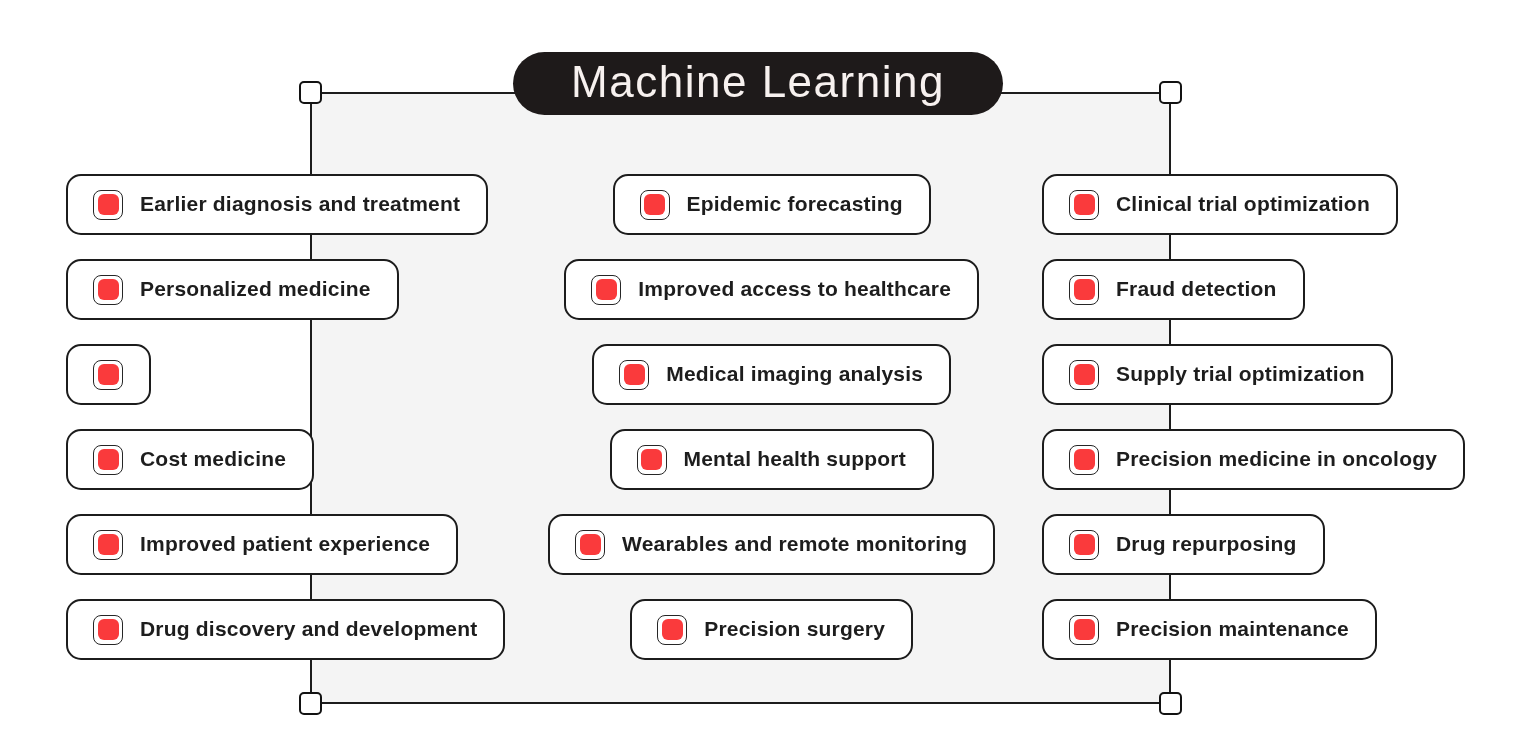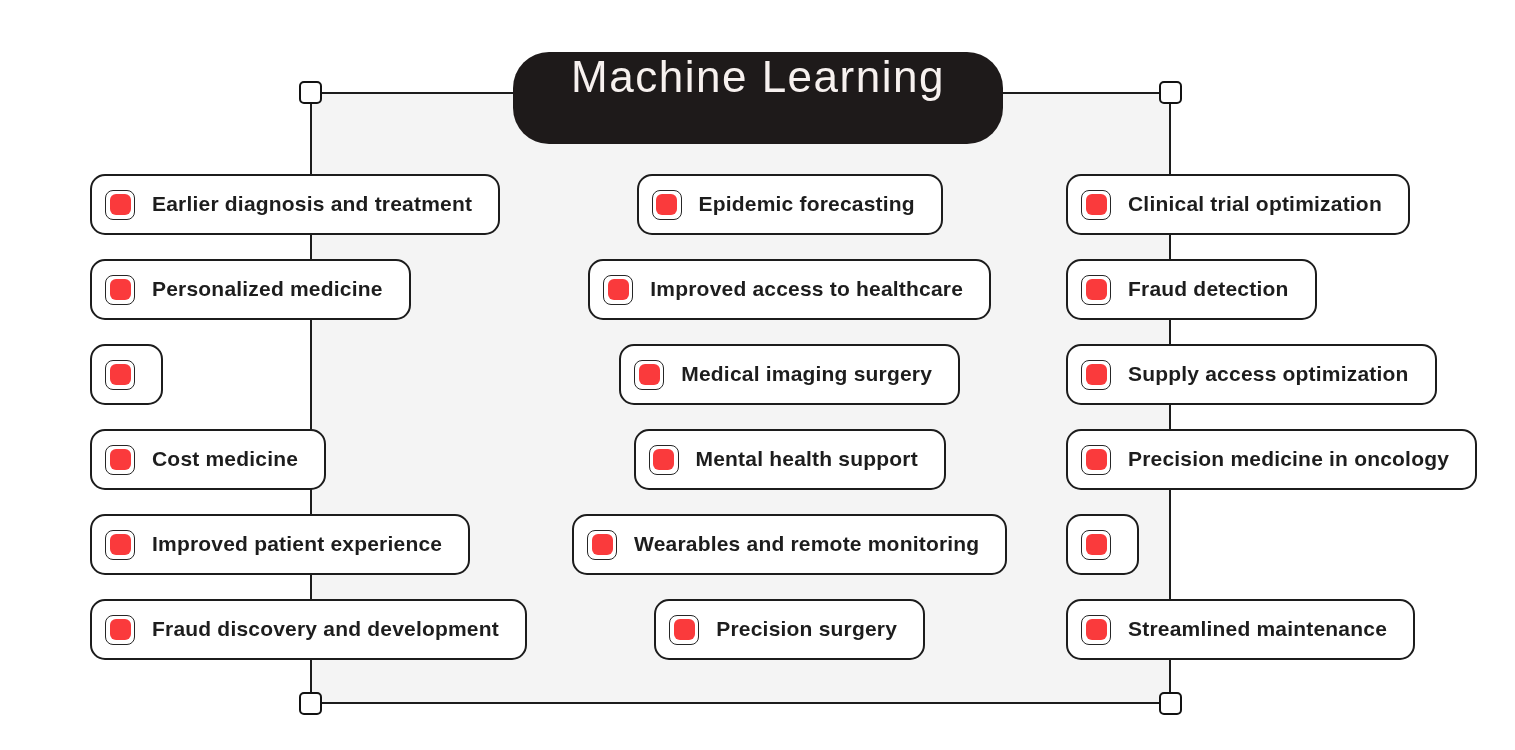--- a/index.html
+++ b/index.html
@@ -42,25 +42,26 @@
   .handle.tr { left: 1159px; top: 81px; }
   .handle.bl { left: 299px; top: 692px; }
   .handle.br { left: 1159px; top: 692px; }
 
   
   .title-pill {
     position: absolute;
     left: 513px;
     top: 52px;
     width: 490px;
-    height: 92px;
+    height: 63px;
     box-sizing: border-box;
     background: var(--pill_bg, #1E1A1A);
     border-radius: 36px;
     display: flex;
+    align-items: center;
     justify-content: center;
     z-index: 4;
   }
   .title-pill span {
     color: var(--pill_text, #F7F1EF);
     font-size: 44px;
     font-weight: 500;
     letter-spacing: 1.5px;
     white-space: nowrap;
     padding-bottom: 3px;
@@ -81,23 +82,22 @@
   .col.c3 { left: 1042px; text-align: right; }
 
   .item {
     height: 61px;
     box-sizing: border-box;
     background: #ffffff;
     border: 2px solid var(--stroke, #1C1C1C);
     border-radius: 15px;
     display: inline-flex;
     align-items: center;
-    padding: 0 26px 0 13px;
+    padding: 0 26px 0 25px;
     white-space: nowrap;
-    margin-left: 24px;
   }
   .item .label {
     color: #1D1D1D;
     font-size: 21px;
     font-weight: 600;
     letter-spacing: 0.2px;
     margin-left: 17px;
     padding-bottom: 2px;
   }
 
@@ -161,42 +161,42 @@
   <div class="item">
     <span class="chk">
         <span class="fill"></span>
       </span>
     <span class="label">Improved patient experience</span>
   </div>
   <div class="item">
     <span class="chk">
         <span class="fill"></span>
       </span>
-    <span class="label">Fraud discovery and development</span>
+    <span class="label">Drug discovery and development</span>
   </div>
 </div>
 
 <div class="col c2">
   <div class="item">
     <span class="chk">
         <span class="fill"></span>
       </span>
     <span class="label">Epidemic forecasting</span>
   </div>
   <div class="item">
     <span class="chk">
         <span class="fill"></span>
       </span>
     <span class="label">Improved access to healthcare</span>
   </div>
   <div class="item">
     <span class="chk">
         <span class="fill"></span>
       </span>
-    <span class="label">Medical imaging surgery</span>
+    <span class="label">Medical imaging analysis</span>
   </div>
   <div class="item">
     <span class="chk">
         <span class="fill"></span>
       </span>
     <span class="label">Mental health support</span>
   </div>
   <div class="item">
     <span class="chk">
         <span class="fill"></span>
@@ -221,32 +221,33 @@
   <div class="item">
     <span class="chk">
         <span class="fill"></span>
       </span>
     <span class="label">Fraud detection</span>
   </div>
   <div class="item">
     <span class="chk">
         <span class="fill"></span>
       </span>
-    <span class="label">Supply access optimization</span>
+    <span class="label">Supply trial optimization</span>
   </div>
   <div class="item">
     <span class="chk">
         <span class="fill"></span>
       </span>
     <span class="label">Precision medicine in oncology</span>
   </div>
   <div class="item">
     <span class="chk">
         <span class="fill"></span>
       </span>
-  </div>
-  <div class="item">
-    <span class="chk">
-        <span class="fill"></span>
-      </span>
-    <span class="label">Streamlined maintenance</span>
+    <span class="label">Drug repurposing</span>
+  </div>
+  <div class="item">
+    <span class="chk">
+        <span class="fill"></span>
+      </span>
+    <span class="label">Precision maintenance</span>
   </div>
 </div>
 
 </body></html>

